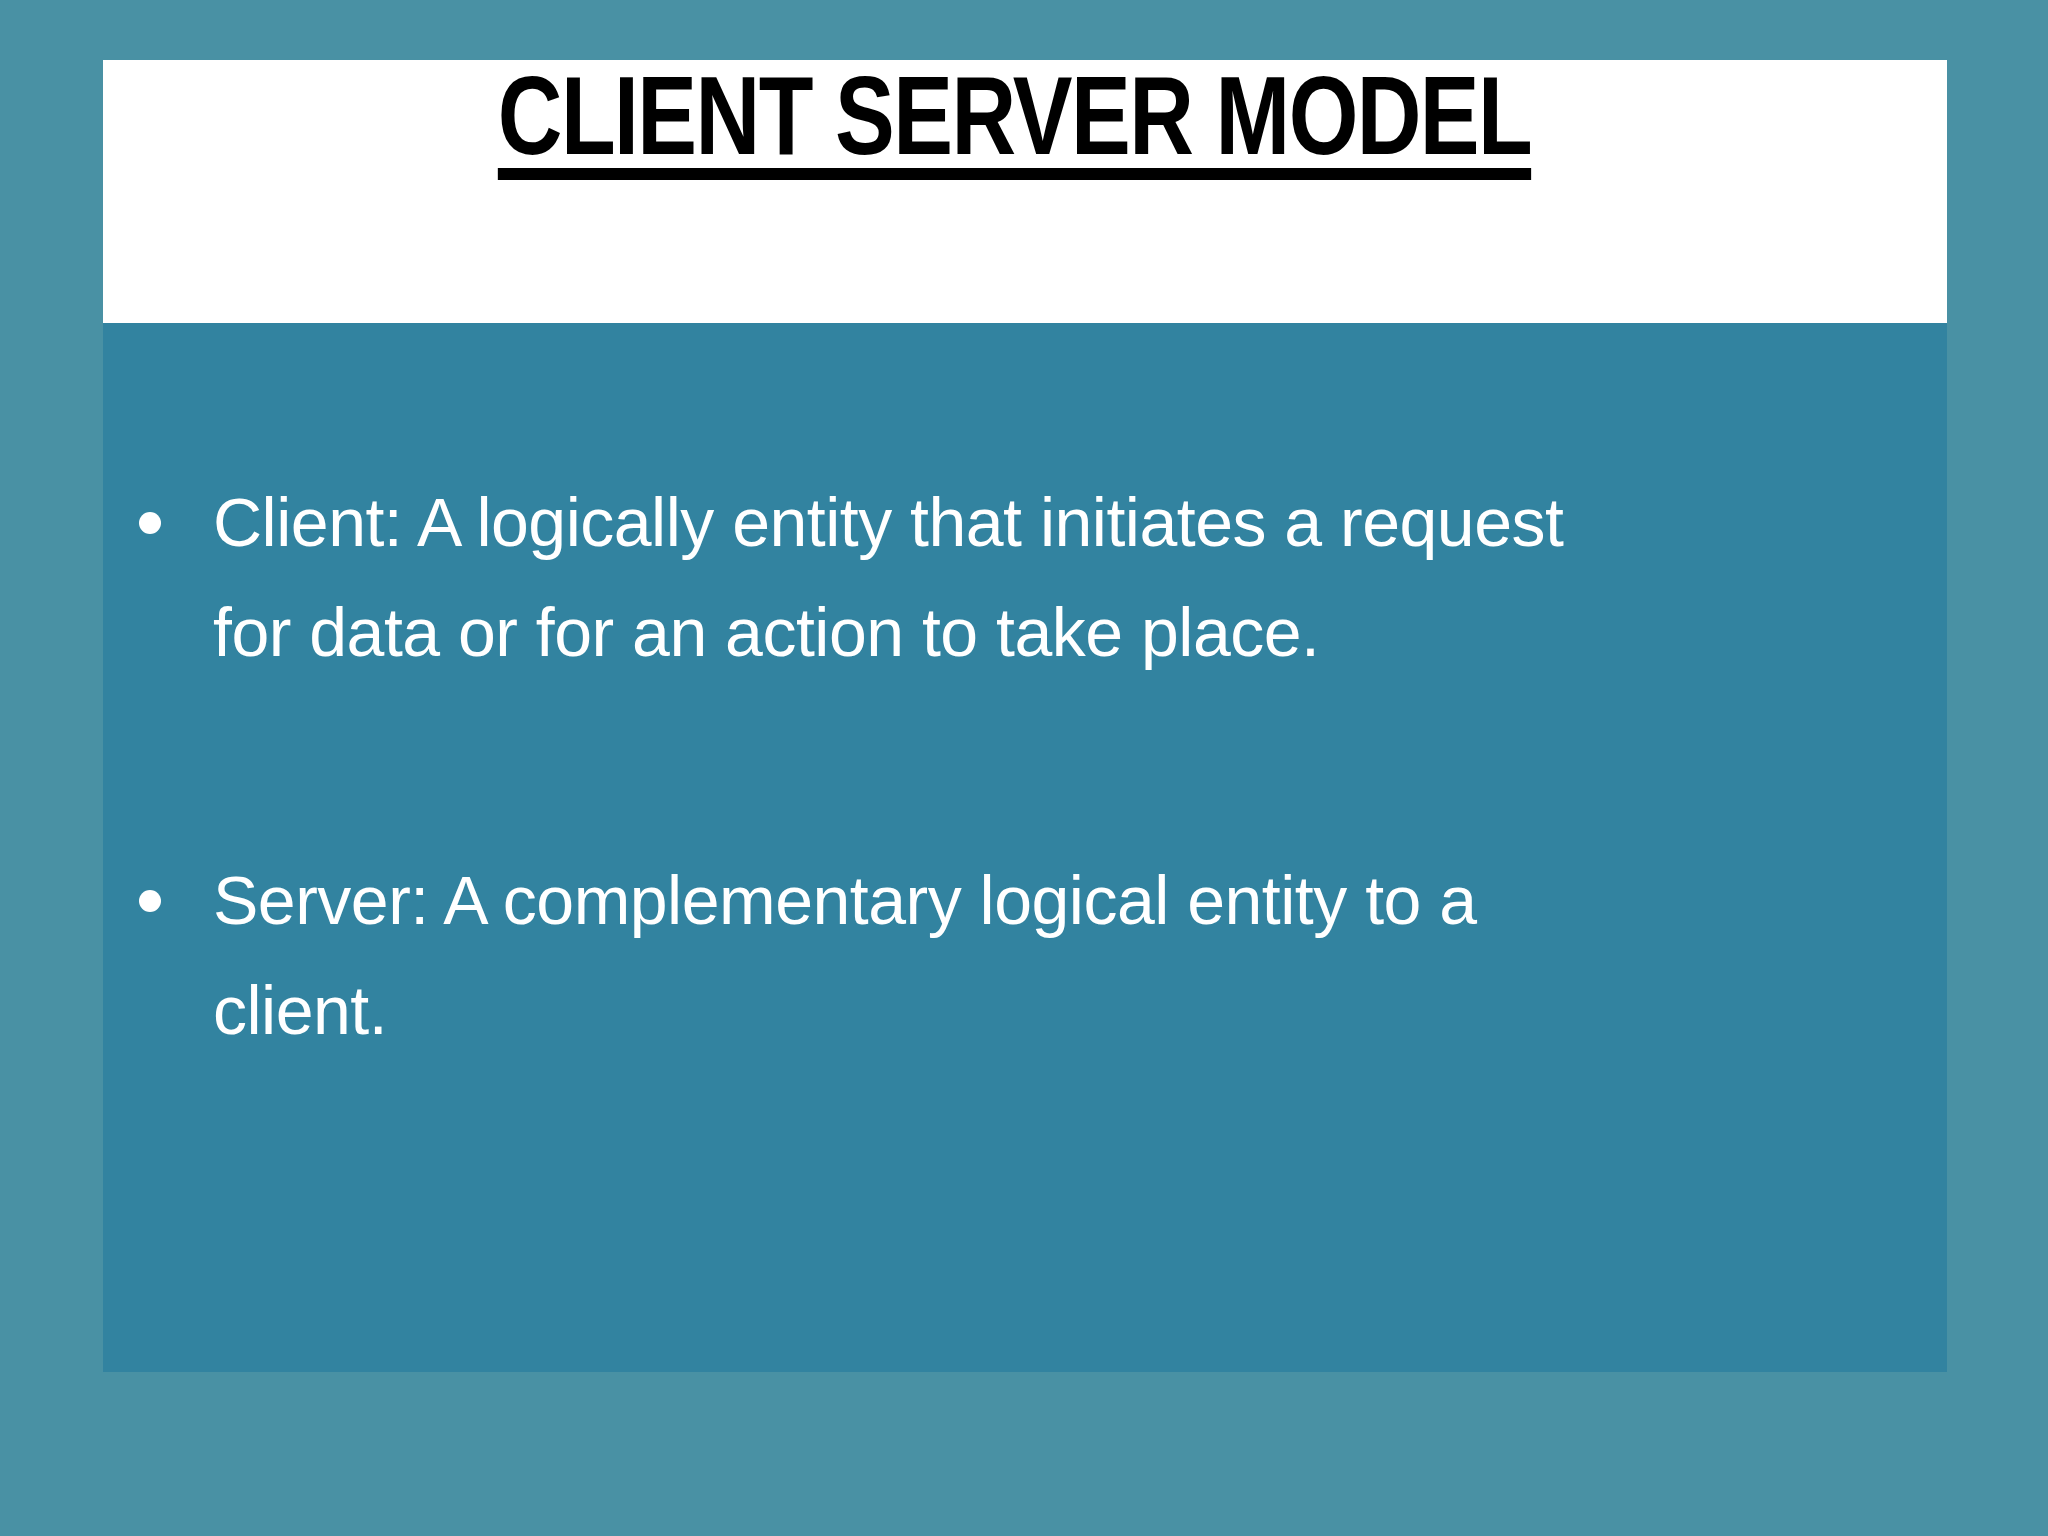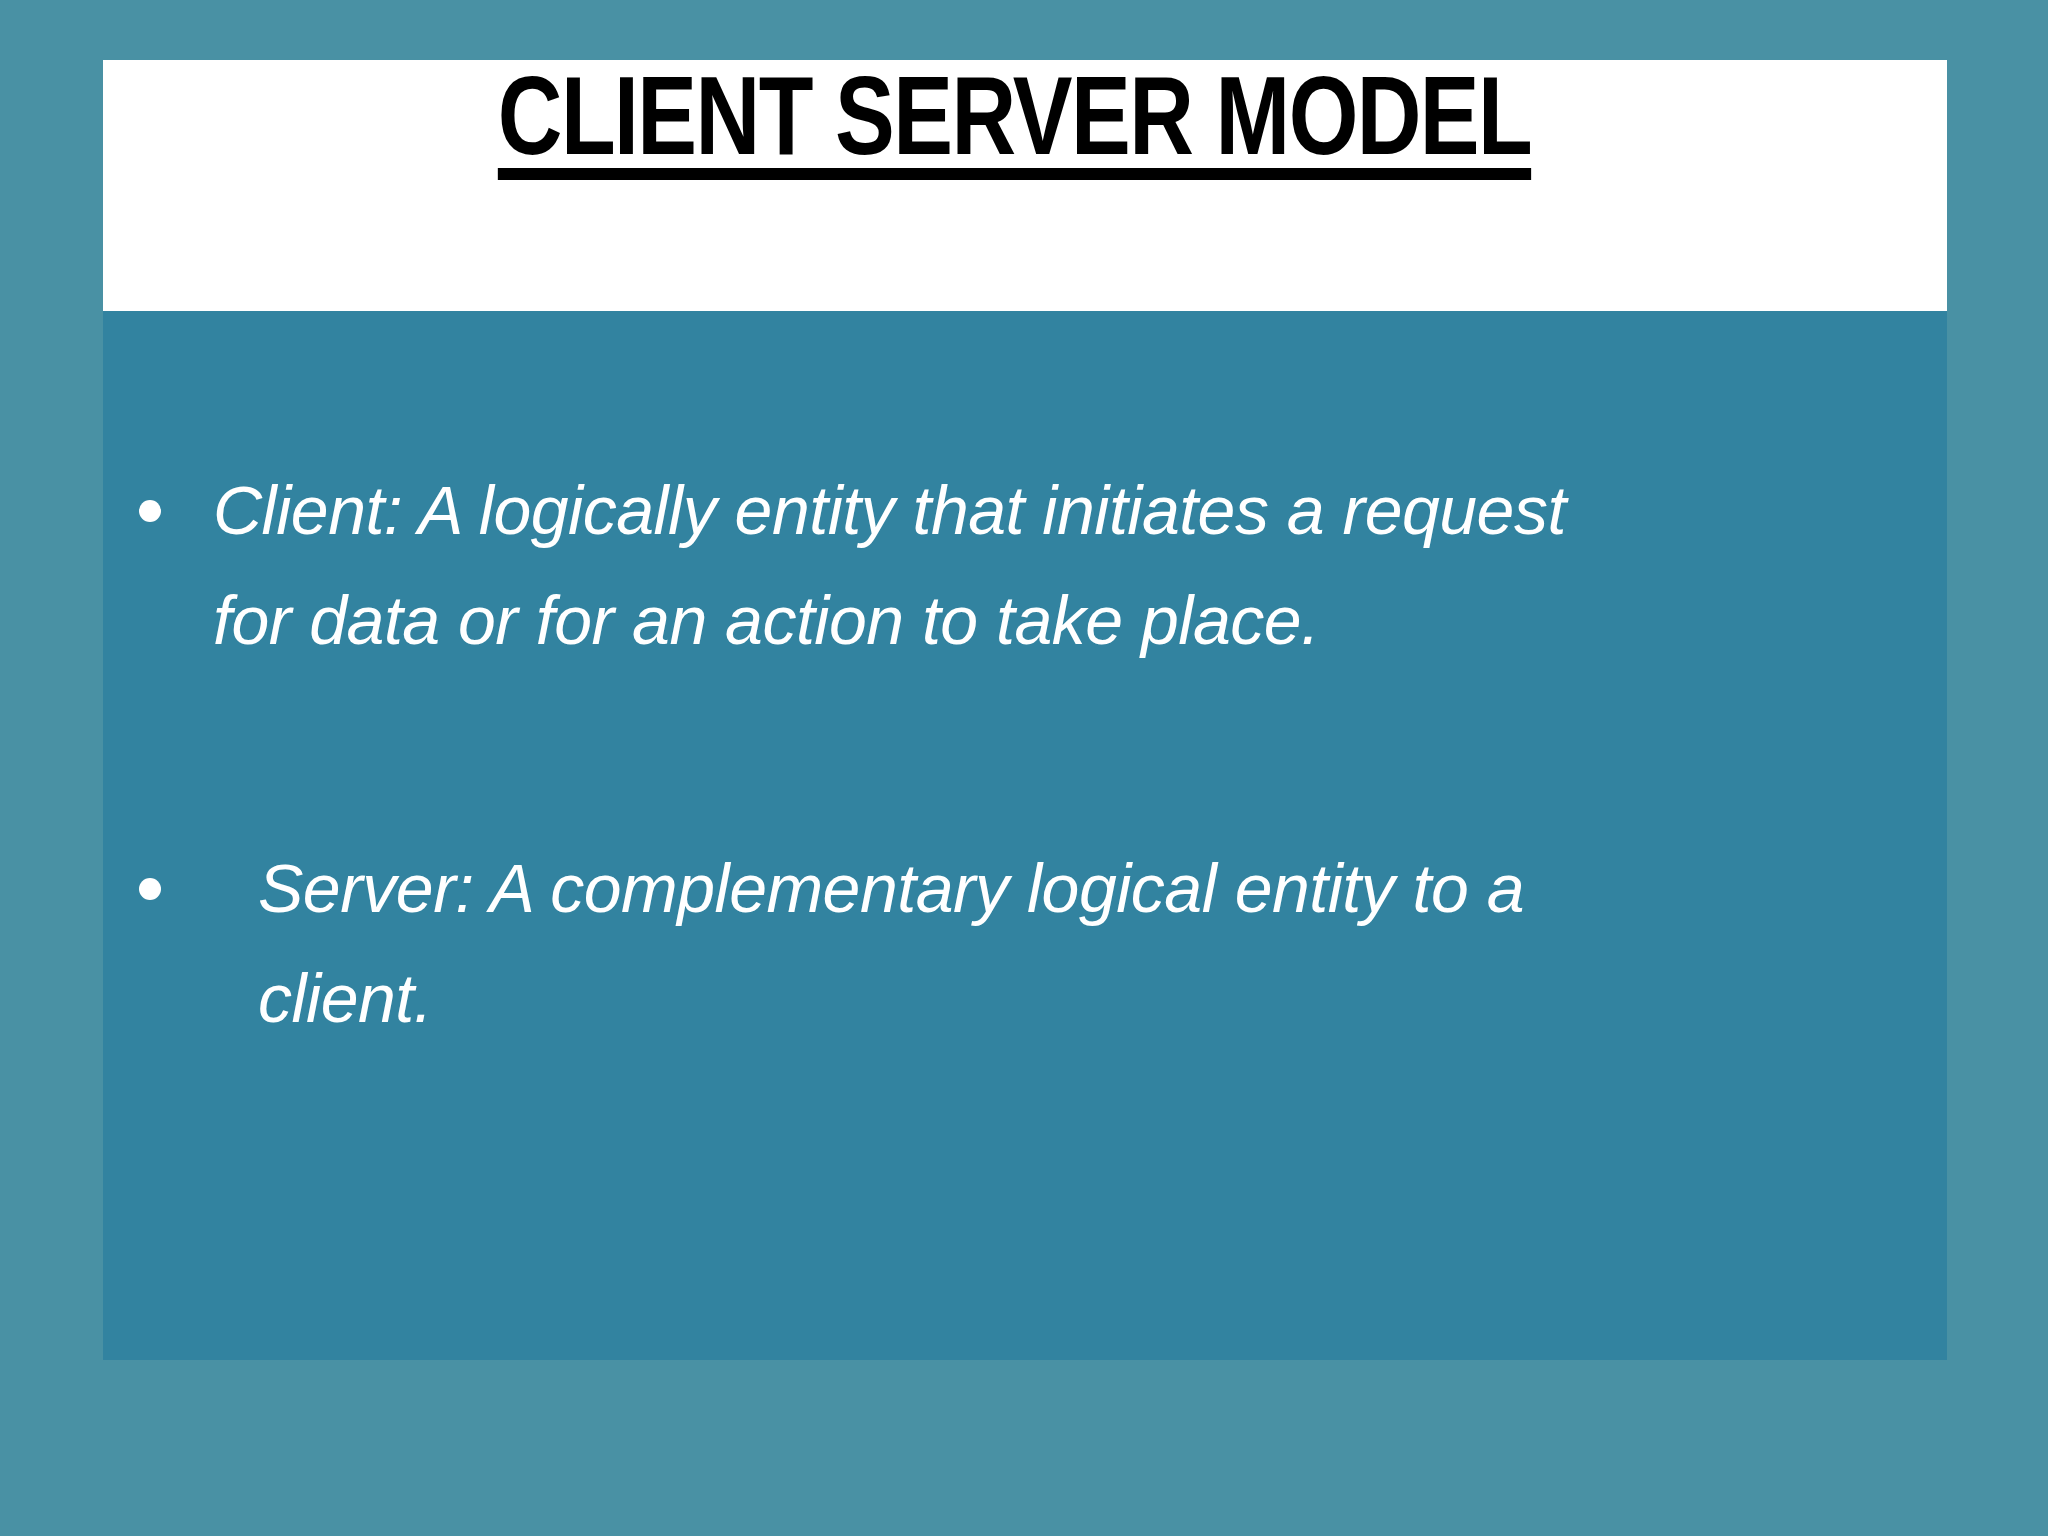--- a/index.html
+++ b/index.html
@@ -39,40 +39,38 @@
     text-decoration: underline;
     text-decoration-thickness: 12px;
     text-underline-offset: 14px;
     transform: scaleX(0.80);
     transform-origin: 46% center;
     line-height: 1;
     padding-bottom: 10px;
   }
   .content-panel {
     position: absolute;
-    left: 103px; top: 311px;
+    left: 103px; top: 323px;
     width: 1844px; height: 1049px;
     background: var(--panel);
     padding: 144px 48px 0 30px;
-    font-style: italic;
   }
   .bullet-list {
     list-style: none;
     color: var(--body-text);
     font-size: 68px;
     letter-spacing: -0.5px;
     line-height: 110px;
   }
   .bullet-item {
     display: flex;
     align-items: flex-start;
   }
   .bullet-item + .bullet-item {
     margin-top: 158px;
-    gap: 45px;
   }
   .bullet-marker {
     flex: 0 0 80px;
     position: relative;
     height: 110px;
   }
   .bullet-marker .dot {
     position: absolute;
     left: 6px; top: 45px;
     width: 22px; height: 22px;

